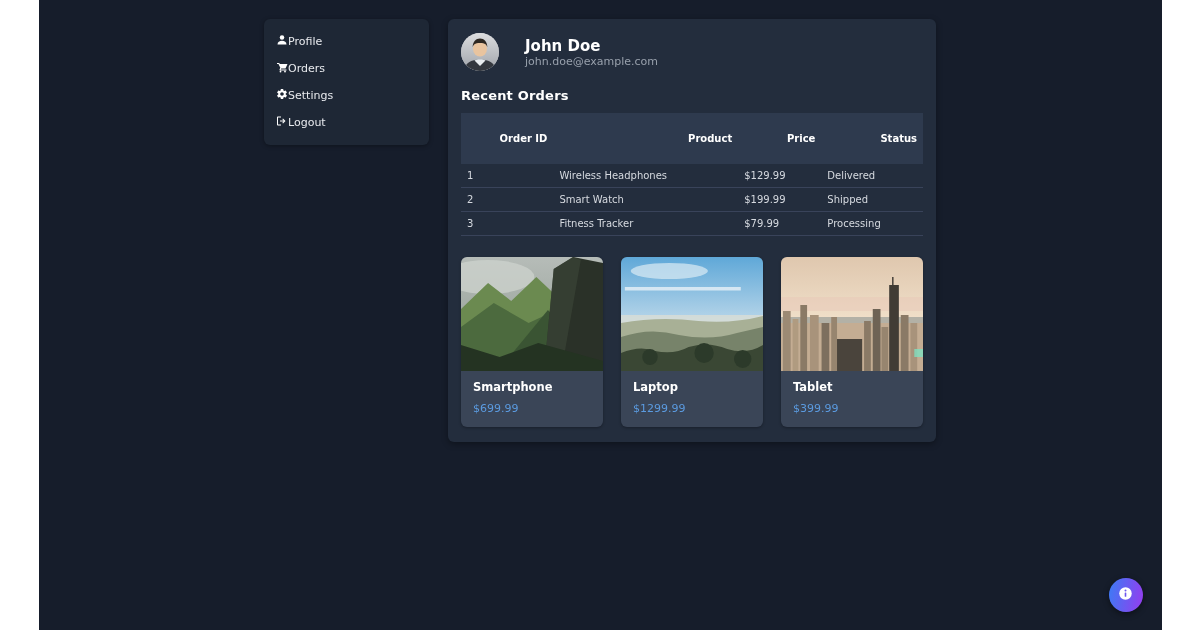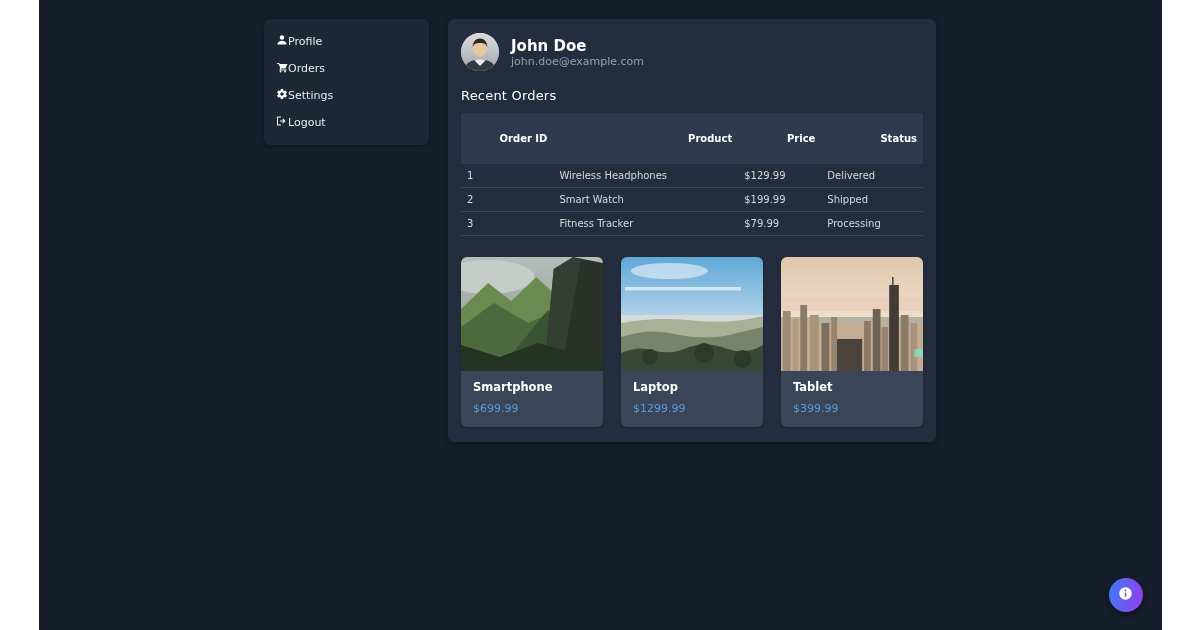--- a/index.html
+++ b/index.html
@@ -38,31 +38,31 @@
   }
   .side-item svg { width: 12px; height: 12px; flex: none; fill: #ffffff; }
 
   
   .panel {
     flex: 1;
     background: #232d3d; border-radius: 6px;
     padding: 14px 13px 15px;
     box-shadow: 0 2px 6px rgba(0,0,0,0.35);
   }
-  .user-row { display: flex; align-items: center; gap: 12px; margin-bottom: 17px; }
+  .user-row { display: flex; align-items: center; gap: 26px; margin-bottom: 17px; }
   .avatar {
     width: 38px; height: 38px; border-radius: 50%;
     overflow: hidden; flex: none; background: #b9bcc2;
   }
   .avatar svg { display: block; width: 38px; height: 38px; }
   .user-name { color: #ffffff; font-size: 15px; font-weight: bold; line-height: 1.2; }
   .user-email { color: #98a0ac; font-size: 11px; margin-top: 0; }
 
   .section-heading {
-    color: #ffffff; font-size: 13px; font-weight: normal;
+    color: #ffffff; font-size: 13px; font-weight: bold;
     margin: 0 0 10px 0; letter-spacing: 0.2px;
   }
 
   table.orders {
     width: 100%; border-collapse: collapse;
     font-size: 10px; color: #d6dae0;
     margin-bottom: 21px;
   }
   table.orders thead th {
     background: #2e3a4e; color: #ffffff; text-align: right;

